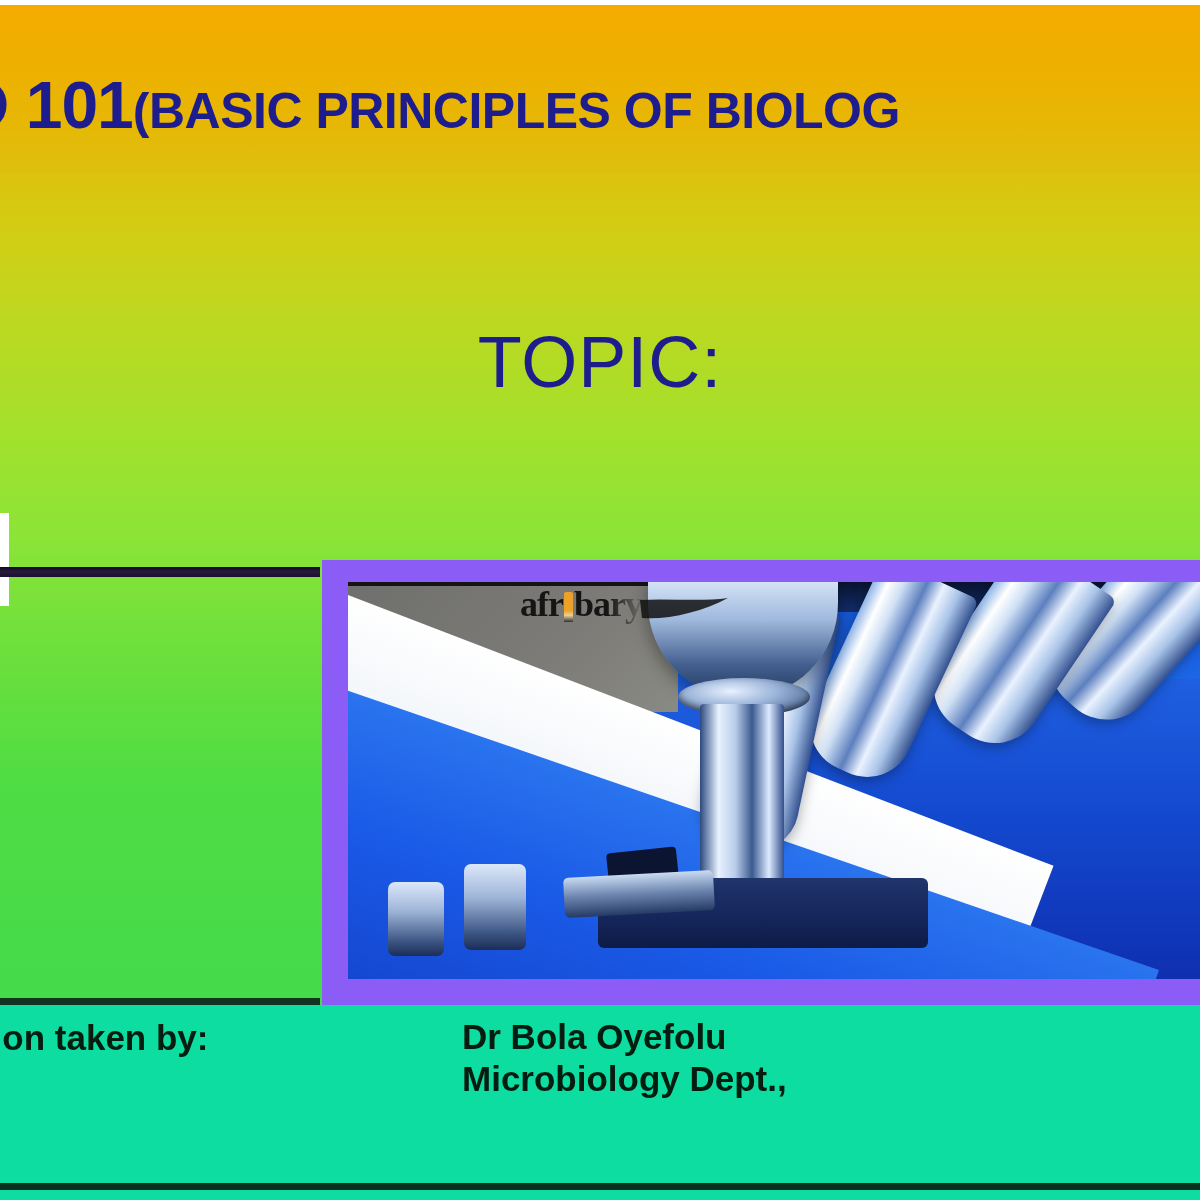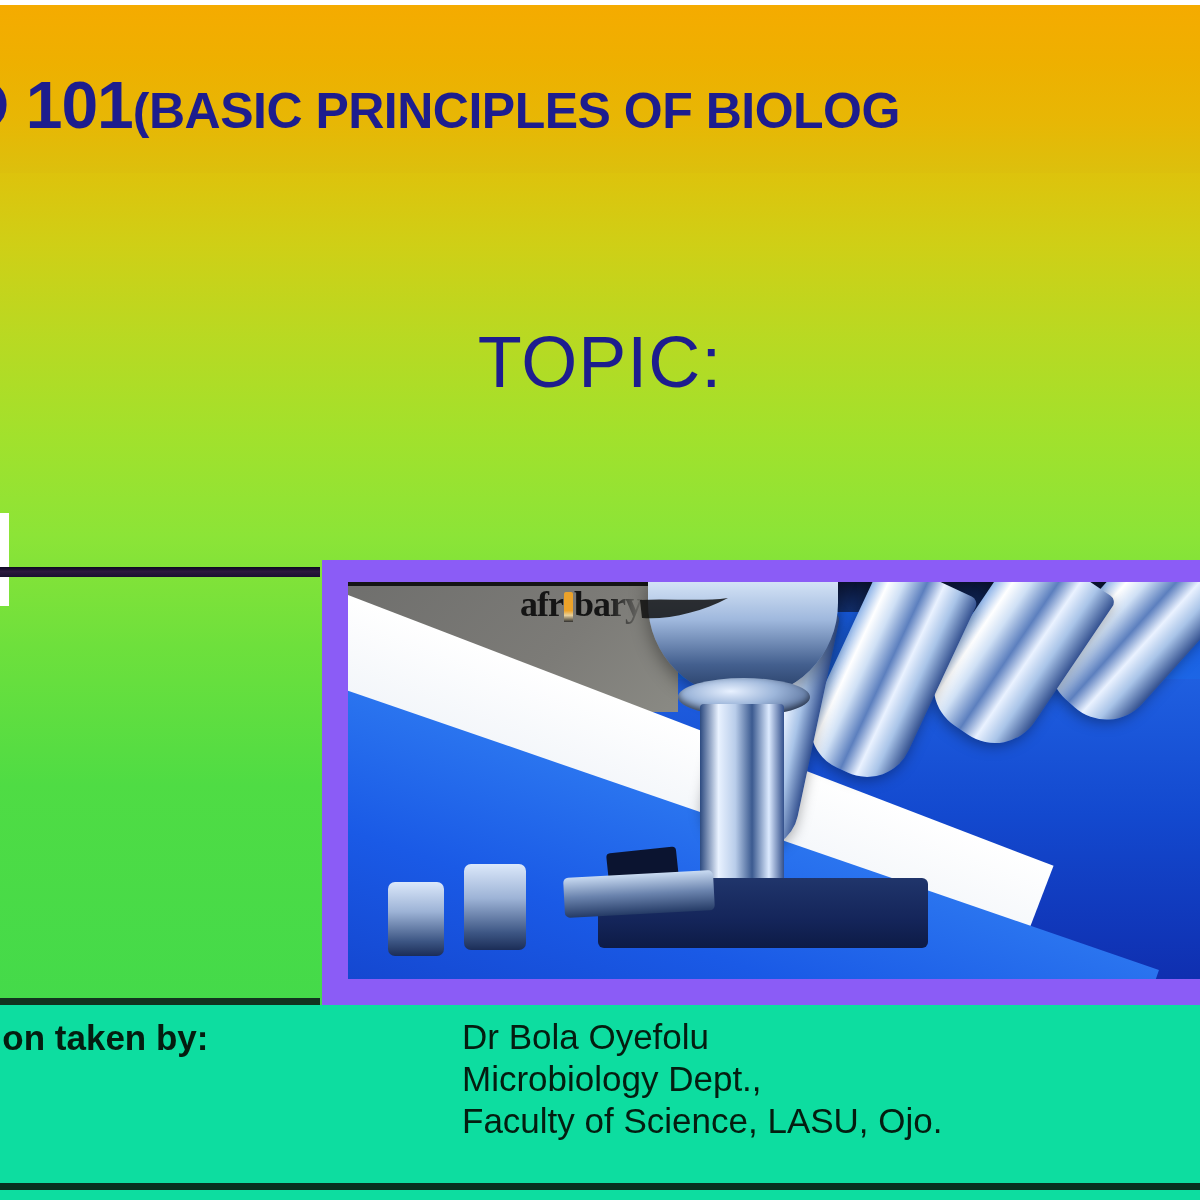--- a/index.html
+++ b/index.html
@@ -359,21 +359,21 @@
     font-weight: bold;
     white-space: nowrap;
     font-family: "Liberation Sans", sans-serif;
   }
   .presenter {
     position: absolute;
     left: 462px;
     top: 1016px;
     color: #041d10;
     font-size: 35px;
-    font-weight: normal;
+    font-weight: bold;
     line-height: 42px;
     font-family: "Liberation Sans", sans-serif;
     white-space: nowrap;
   }
 </style>
 </head>
 <body>
 
 <div id="slide">
 
@@ -422,17 +422,16 @@
         <path d="M2 4 C30 2 62 6 90 2 C64 16 30 24 4 22 Z" fill="#101010" opacity="0.85"></path>
       </svg>
     </div>
   </div>
 
   <div class="footer"></div>
   <div class="footer-label">ection taken by:</div>
   <div class="presenter">
     <div>Dr Bola Oyefolu</div>
     <div>Microbiology Dept.,</div>
-    <div>Faculty of Science, LASU, Ojo.</div>
   </div>
   <div class="footer-line"></div>
 
 </div>
 
 </body></html>

